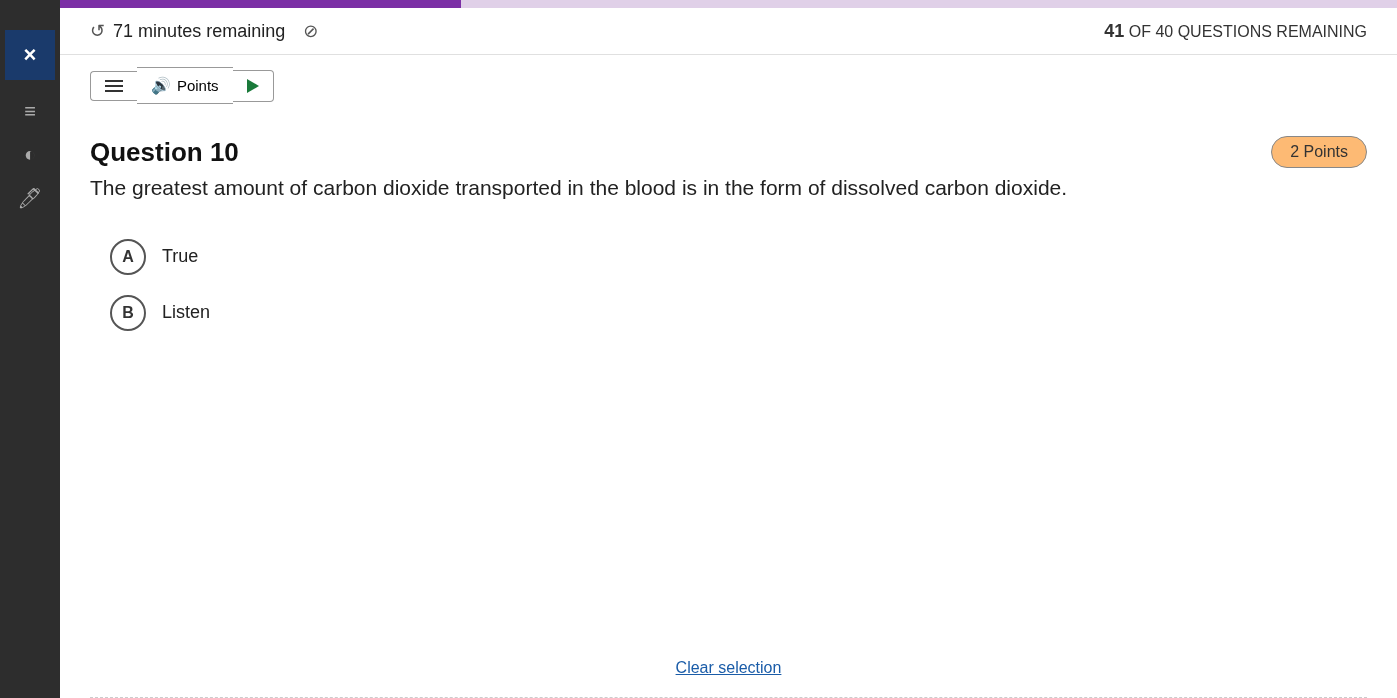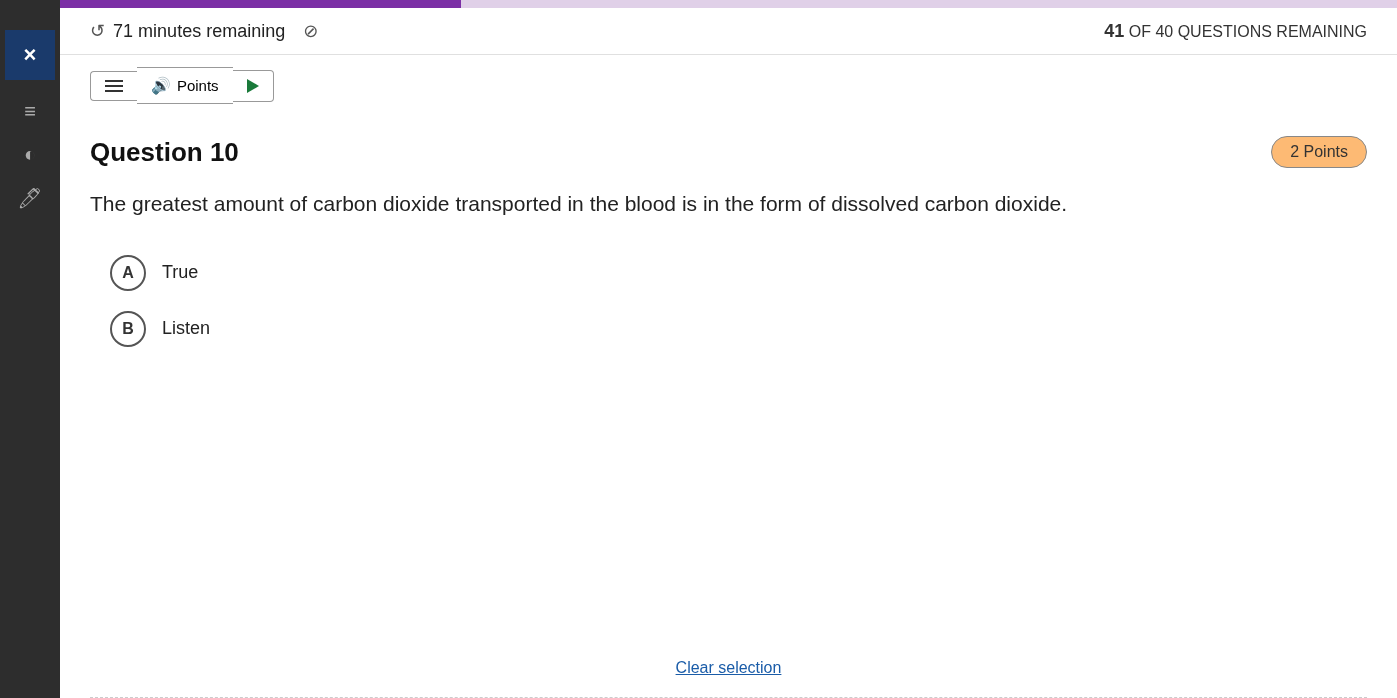--- a/index.html
+++ b/index.html
@@ -177,21 +177,21 @@
 
     .question-area {
       padding: 20px 30px;
       flex: 1;
     }
 
     .question-header {
       display: flex;
       align-items: center;
       justify-content: space-between;
-      margin-bottom: 20px;
+      margin-bottom: 4px;
     }
 
     .question-title {
       font-size: 26px;
       font-weight: bold;
       color: #111;
     }
 
     .points-badge {
       border: 1.5px solid #888;

